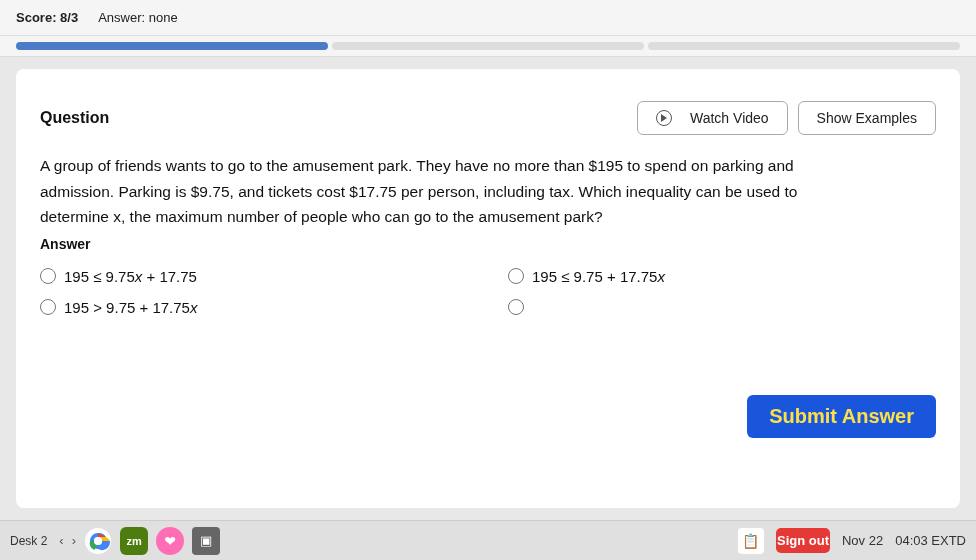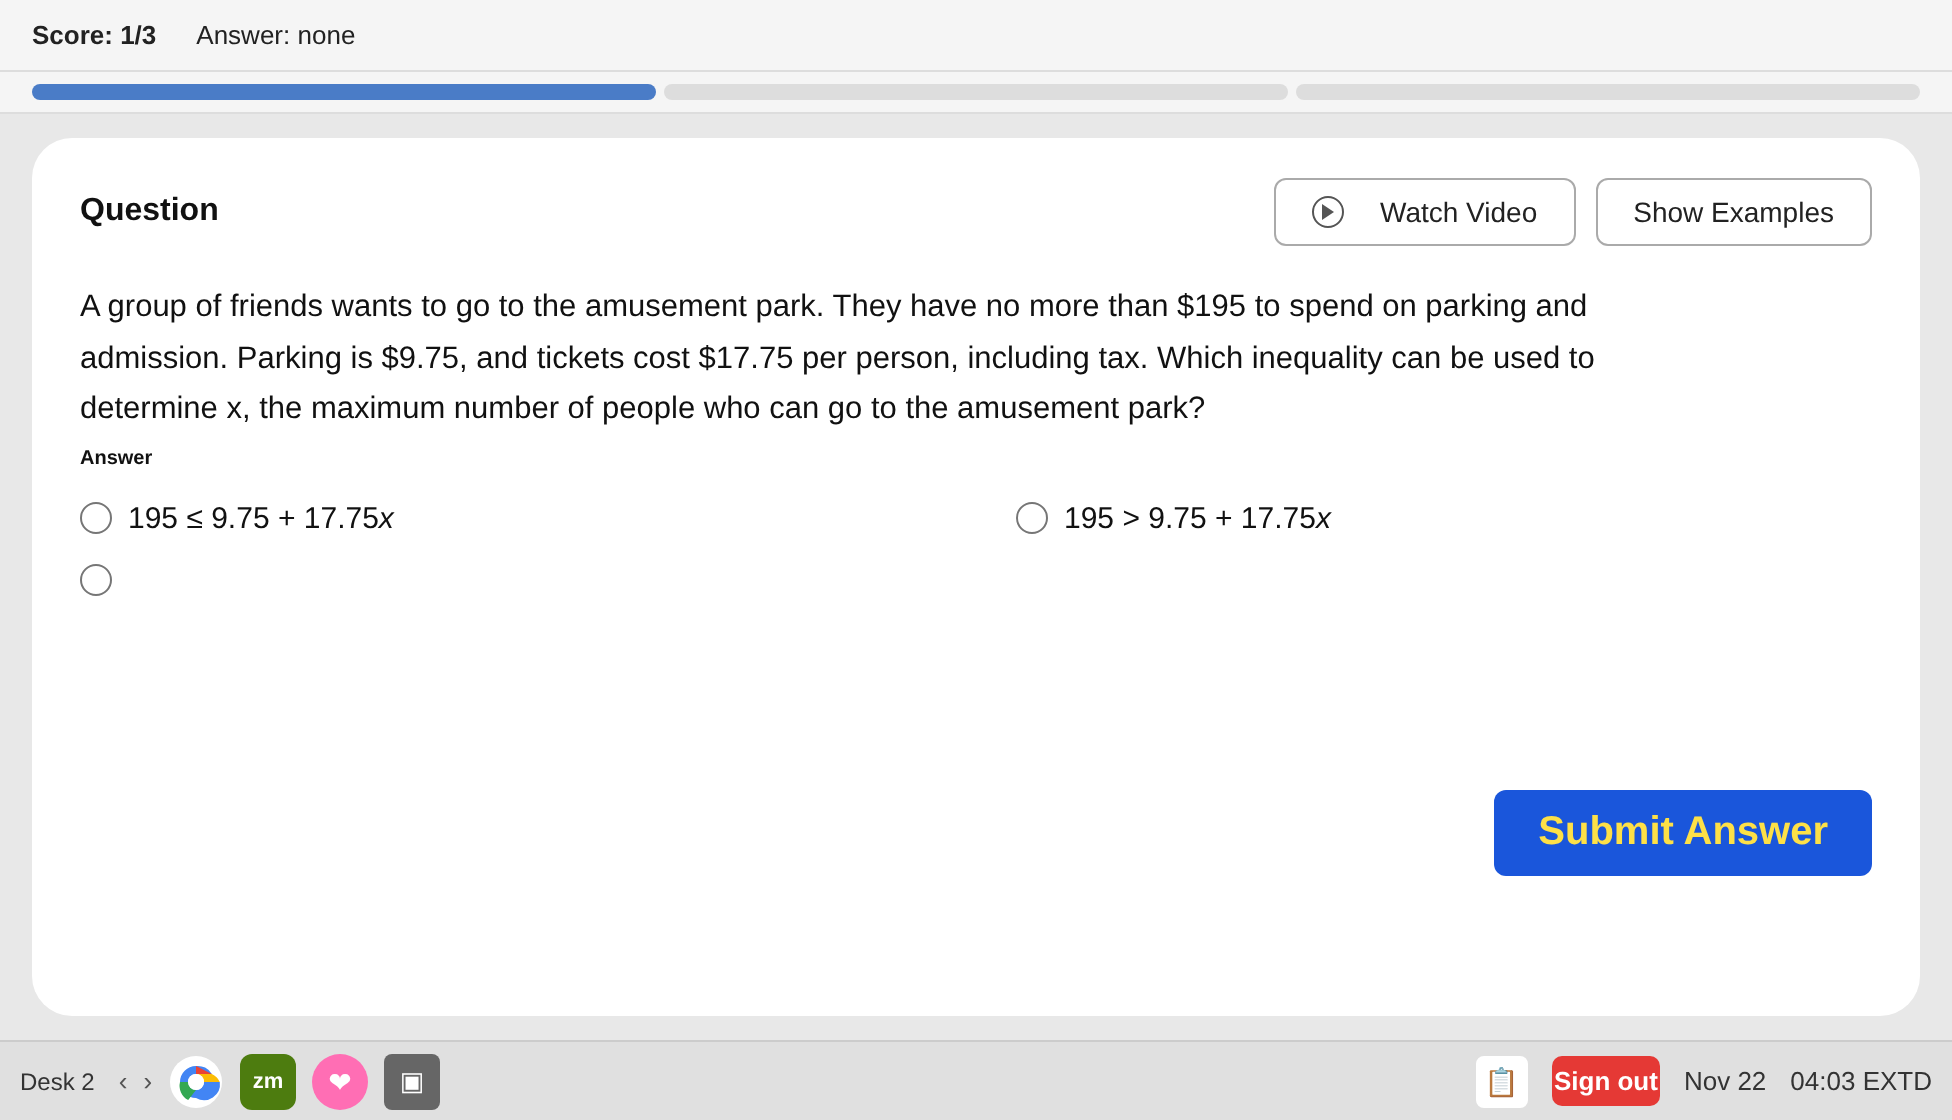--- a/index.html
+++ b/index.html
@@ -50,22 +50,22 @@
       background: #4a7cc7;
     }
     .progress-segment.empty {
       background: #ddd;
     }
 
     
     .main-card {
       background: #fff;
       margin: 12px 16px;
-      border-radius: 20px;
-      padding: 20px 24px;
+      border-radius: 8px;
+      padding: 32px 24px;
       flex: 1;
       overflow: hidden;
       position: relative;
     }
 
     .question-header {
       display: flex;
       justify-content: space-between;
       align-items: center;
       margin-bottom: 18px;
@@ -94,21 +94,21 @@
 
     .question-text {
       font-size: 15.5px;
       line-height: 1.65;
       color: #111;
       margin-bottom: 6px;
       max-width: 820px;
     }
 
     .answer-label {
-      font-size: 10px;
+      font-size: 14px;
       font-weight: 700;
       color: #111;
       margin-bottom: 16px;
     }
 
     .answer-options {
       display: grid;
       grid-template-columns: 1fr 1fr;
       gap: 14px 40px;
       margin-bottom: 10px;
@@ -245,21 +245,21 @@
     .pink-icon {
       background: #ff6eb4;
       color: #fff;
       font-size: 14px;
     }
   </style>
 </head>
 <body>
 
 <div class="score-bar">
-  <span class="score-text">Score: 1/3</span>
+  <span class="score-text">Score: 8/3</span>
   <span class="penalty-text">
     <span>Answer:</span>
     <span>none</span>
   </span>
 </div>
 
 <div class="progress-bar-container">
   <div class="progress-segment filled"></div>
   <div class="progress-segment empty"></div>
   <div class="progress-segment empty"></div>
@@ -278,20 +278,24 @@
         <span>Show Examples</span>
       </button>
     </div>
   </div>
 
   <p class="question-text">A group of friends wants to go to the amusement park. They have no more than $195 to spend on parking and admission. Parking is $9.75, and tickets cost $17.75 per person, including tax. Which inequality can be used to determine x, the maximum number of people who can go to the amusement park?</p>
 
   <div>
     <div class="answer-label">Answer</div>
     <div class="answer-options">
+      <div class="option-row">
+        <input type="radio" name="answer" id="opt1" style="">
+        <label for="opt1">195 ≤ 9.75<em>x</em> + 17.75</label>
+      </div>
       <div class="option-row">
         <input type="radio" name="answer" id="opt2" style="">
         <label for="opt2">195 ≤ 9.75 + 17.75<em>x</em></label>
       </div>
       <div class="option-row">
         <input type="radio" name="answer" id="opt3" style="">
         <label for="opt3">195 &gt; 9.75 + 17.75<em>x</em></label>
       </div>
       <div class="option-row">
         <input type="radio" name="answer" id="opt4" style="">

